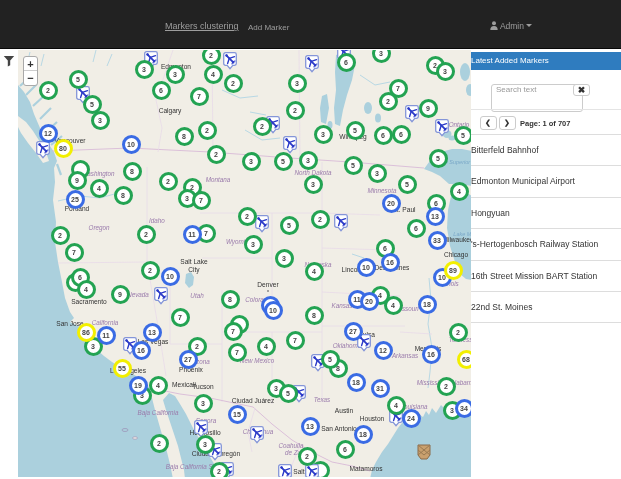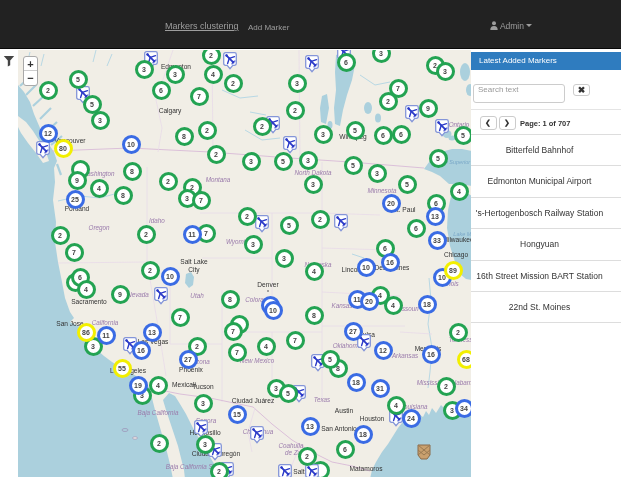--- a/index.html
+++ b/index.html
@@ -20,35 +20,35 @@
 .g { border:3.5px solid #23a352; }
 .b { border:3.5px solid #3a6be4; }
 .y { border:3.5px solid #f2ef00; }
 .pl { position:absolute; width:14px; height:18px; }
 #zoomctl { position:absolute; left:5px; top:6px; width:15px; height:30px; background:#fff;
   border:1px solid #a9a9a9; border-radius:3px; text-align:center; }
 #zoomctl div { width:13px; height:14px; font-size:11px; font-weight:bold; color:#333; line-height:14px; }
 #zoomctl .zin { border-bottom:1px solid #ccc; }
 #sidebar { position:absolute; left:471px; top:50px; width:150px; height:429px; background:#fff; }
 #sbhead { position:absolute; left:0; top:2px; width:150px; height:18px; background:#2f7cbf;
-  color:#fff; font-size:8px; line-height:17.5px; padding-left:8px; }
-#search { position:absolute; left:2px; top:34px; width:92px; height:19px;
+  color:#fff; font-size:8px; line-height:17.5px; }
+#search { position:absolute; left:20px; top:34px; width:92px; height:28px;
   border:1px solid #ccc; border-radius:3px; font-size:8px; color:#999; line-height:10px;
   padding-left:4px; background:#fff; }
 #clearbtn { position:absolute; left:102px; top:34px; width:17px; height:12px;
   border:1px solid #ccc; border-radius:3px; background:#fff; font-size:9px; color:#333;
   text-align:center; line-height:10px; font-weight:bold; }
 #sepline { position:absolute; left:0px; top:59px; width:150px; height:1px; background:#e4e4e4; }
 .pgbtn { position:absolute; top:65.5px; width:17px; height:14.5px; border:1px solid #ccc;
   border-radius:3px; background:#fff; text-align:center; font-size:7px; font-weight:bold;
   color:#333; line-height:12.5px; }
 #pgtext { position:absolute; left:49px; top:69px; font-size:7.5px; font-weight:bold; color:#333; }
 #rows { position:absolute; left:0; top:84px; width:150px; }
 .row { height:31.4px; border-top:1px solid #ddd; font-size:8.5px; color:#333;
-  text-align:center; padding-right:13px; line-height:31px; }
+  text-align:left; padding-right:13px; line-height:31px; }
 </style></head>
 <body>
 <div id="map">
 <svg width="454" height="427" viewBox="0 0 454 427" style="position:absolute;left:0;top:0">
 <rect x="0" y="0" width="454" height="427" fill="#f1eee6"></rect>
 <polygon points="0,35 6,42 12,52 16,64 22,78 30,93 36,102 39,111 36,118 37,132 35,150 38,172 37,192 40,212 44,232 47,248 52,262 56,268 52,272 60,276 66,280 70,286 73,294 79,300 86,306 94,312 102,317 110,321 118,326 125,332 132,338 134,348 137,360 141,374 145,388 149,402 152,414 155,429 0,429" fill="#abd0dd"></polygon>
 <polygon points="145,350 148,360 152,372 156,384 160,396 163,408 166,420 167,429 204,429 200,420 195,412 189,402 182,390 175,378 168,364 162,354 157,346 151,343" fill="#abd0dd"></polygon>
 <polygon points="352,429 354,420 358,412 364,402 370,394 375,386 380,378 384,373 387,370 390,368 394,367 396,363 399,362 402,365 405,367 408,361 411,365 414,358 418,363 423,355 428,360 432,353 437,357 441,351 445,354 449,350 454,351 454,429" fill="#abd0dd"></polygon>
 <polygon points="406,119 414,108 423,102 434,99 444,99 454,101 454,136 442,134 431,134 422,126 414,122" fill="#abd0dd"></polygon>
 <polygon points="434,142 430,160 429,178 432,196 437,212 442,224 448,229 454,230 454,146 444,140" fill="#abd0dd"></polygon>
@@ -595,19 +595,19 @@
 <div id="sbhead">Latest Added Markers</div>
 <div id="search">Search text</div>
 <div id="clearbtn">✖</div>
 <div id="sepline"></div>
 <div class="pgbtn" style="left:8.5px">❮</div>
 <div class="pgbtn" style="left:27.5px">❯</div>
 <span id="pgtext">Page: 1 of 707</span>
 <div id="rows">
 <div class="row">Bitterfeld Bahnhof</div>
 <div class="row">Edmonton Municipal Airport</div>
+<div class="row">Hongyuan</div>
 <div class="row">'s-Hertogenbosch Railway Station</div>
-<div class="row">Hongyuan</div>
 <div class="row">16th Street Mission BART Station</div>
 <div class="row">22nd St. Moines</div>
 <div class="row"></div>
 </div>
 </div>
 
 </body></html>

